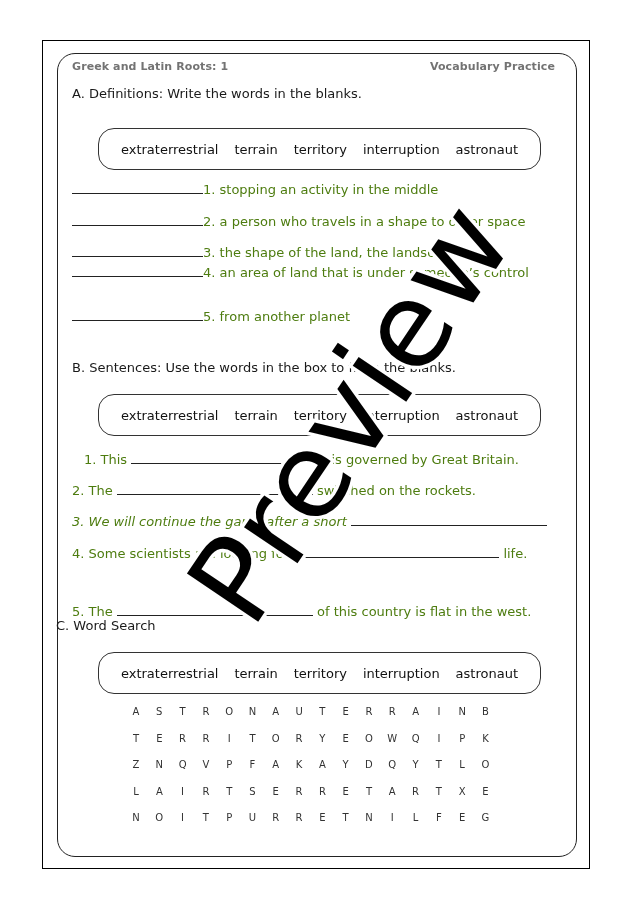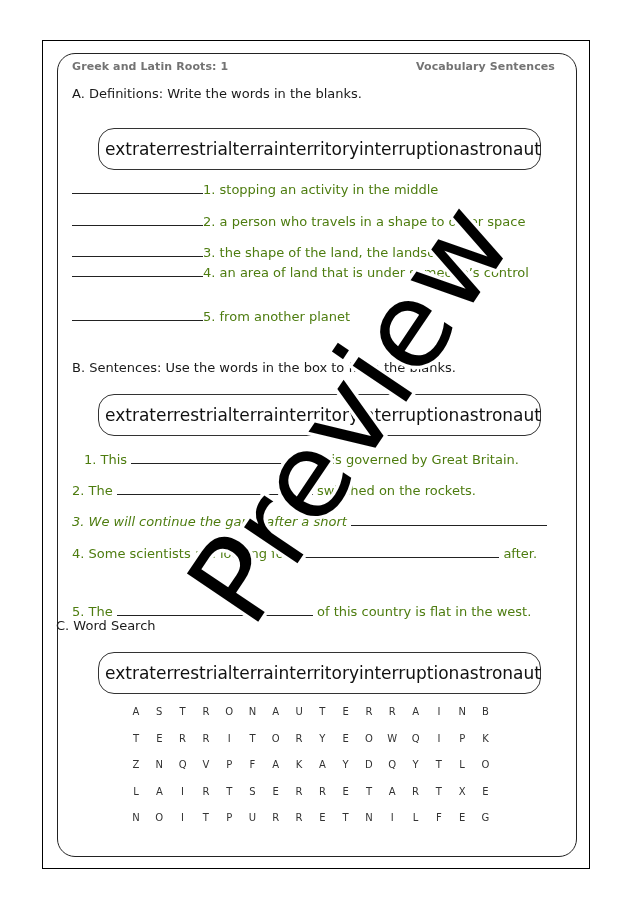--- a/index.html
+++ b/index.html
@@ -56,21 +56,21 @@
     left: 98px;
     width: 443px;
     height: 42px;
     border: 1.2px solid #333;
     border-radius: 16px;
     box-sizing: border-box;
     display: flex;
     align-items: center;
     justify-content: space-evenly;
     padding: 18px 6px;
-    font-size: 17px;
+    font-size: 13px;
   }
   .word-box span { white-space: nowrap; }
   .def-row, .sent-row {
     position: absolute;
     left: 72px;
     font-size: 13px;
     white-space: nowrap;
     color: #4d7c0f;
   }
   .blank {
@@ -111,21 +111,21 @@
     pointer-events: none;
   }
 </style>
 </head>
 <body>
 
 <div class="page-border"></div>
 <div class="inner-box"></div>
 
 <div class="title left">Greek and Latin Roots: 1</div>
-<div class="title right">Vocabulary Sentences</div>
+<div class="title right">Vocabulary Practice</div>
 
 <div class="text" style="left:72px; top:86px;">A. Definitions: Write the words in the blanks.</div>
 
 <div class="word-box" style="top:128px;">
   <span>extraterrestrial</span>
   <span>terrain</span>
   <span>territory</span>
   <span>interruption</span>
   <span>astronaut</span>
 </div>
@@ -166,21 +166,21 @@
   <span class="blank" style="width:196px;"></span>
   <span>switched on the rockets.</span>
 </div>
 <div class="sent-row" style="top:513px;font-style:italic;">
   <span>3. We will continue the game after a short</span>
   <span class="blank" style="width:196px;"></span>
 </div>
 <div class="sent-row" style="top:545px;">
   <span>4. Some scientists are looking for</span>
   <span class="blank" style="width:206px;"></span>
-  <span>after.</span>
+  <span>life.</span>
 </div>
 <div class="sent-row" style="top:603px;">
   <span>5. The</span>
   <span class="blank" style="width:196px;"></span>
   <span>of this country is flat in the west.</span>
 </div>
 
 <div class="text" style="left:56px; top:618px;">C. Word Search</div>
 
 <div class="word-box" style="top:652px;">

